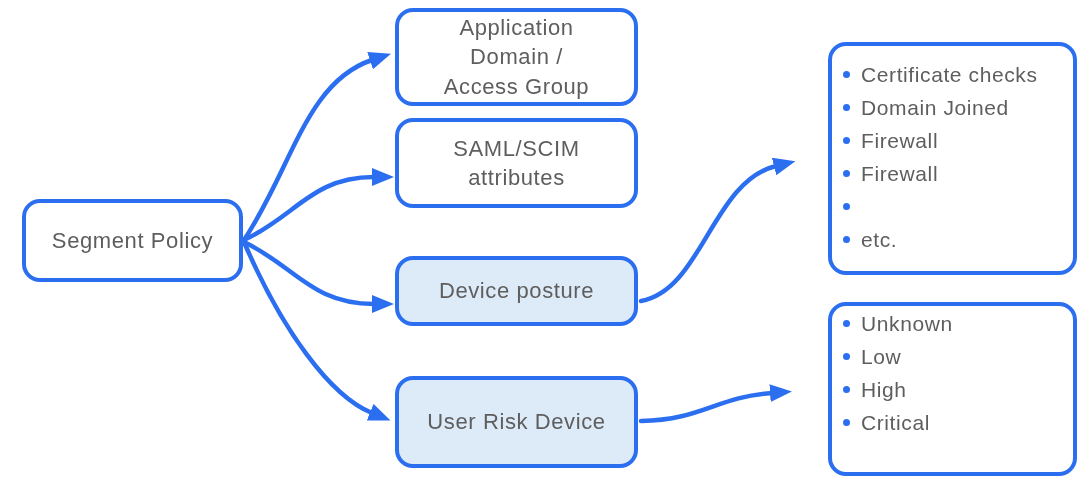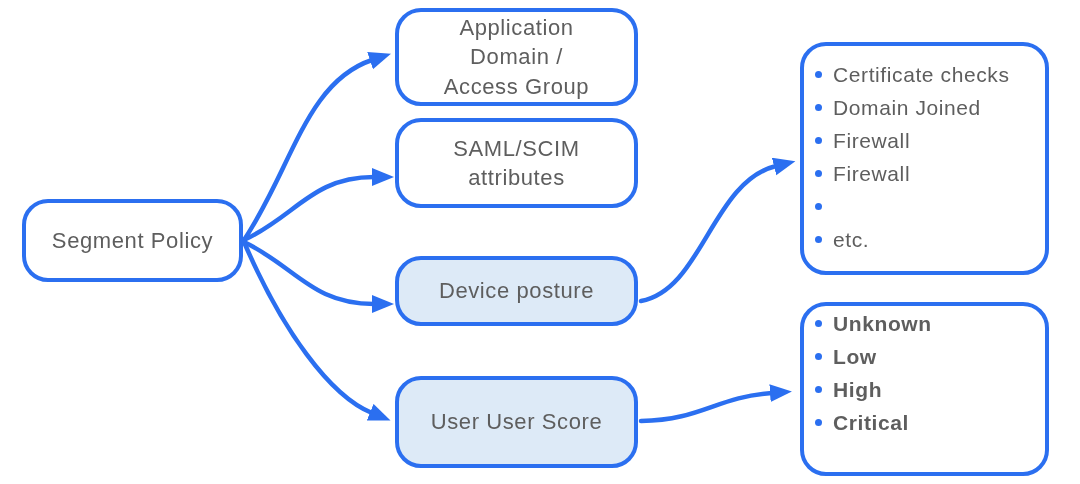--- a/index.html
+++ b/index.html
@@ -5,43 +5,43 @@
   html, body { margin: 0; padding: 0; background: #ffffff; }
   body {
     width: 1080px; height: 484px;
     font-family: "Liberation Sans", sans-serif;
     color: #5E5E5E;
   }
   .stage { position: relative; width: 1080px; height: 484px; overflow: hidden; background: #ffffff; }
   .arrows { position: absolute; left: 0; top: 0; width: 1080px; height: 484px; pointer-events: none; }
   .box {
     position: absolute; box-sizing: border-box;
-    border: 4px solid #2B6FF0; border-radius: 26px;
+    border: 4px solid #2B6FF0; border-radius: 18px;
     background: #ffffff;
     display: flex; align-items: center; justify-content: center;
     text-align: center; letter-spacing: 0.6px;
   }
   .box.tint { background: #DDEAF7; }
   .label { font-size: 22px; line-height: 1.34; color: #5E5E5E; }
   .label .ln { display: block; }
-  .list-box { justify-content: flex-start; align-items: flex-start; text-align: right; }
+  .list-box { justify-content: flex-start; align-items: flex-start; text-align: right; margin-left: 28px; }
   ul.bullets { list-style: none; margin: 0; padding: 0; }
   ul.bullets li { display: flex; align-items: center; height: 33px; font-size: 21px; color: #5E5E5E; }
   .bullet { width: 7px; height: 7px; border-radius: 50%; background: #2B6FF0; margin-right: 11px; flex: none; }
 
   
   #n-access   { left: 22px;  top: 199px; width: 221px; height: 83px; }
   #n-appseg   { left: 395px; top: 8px;   width: 243px; height: 98px; }
   #n-saml     { left: 395px; top: 118px; width: 243px; height: 90px; }
   #n-posture  { left: 395px; top: 256px; width: 243px; height: 70px; }
   #n-risk     { left: 395px; top: 376px; width: 243px; height: 92px; }
   #n-checks   { left: 800px; top: 42px;  width: 249px; height: 233px; }
   #n-levels   { left: 800px; top: 302px; width: 249px; height: 174px; }
   #n-checks ul { padding: 12px 6px 0 11px; }
-  #n-levels ul { padding: 1px 6px 16px 11px; font-weight: bold; }
+  #n-levels ul { padding: 1px 6px 16px 11px; }
 </style>
 </head>
 <body>
 
 <div class="stage">
 
   <svg class="arrows" viewBox="0 0 1080 484" xmlns="http://www.w3.org/2000/svg">
     <defs>
       <marker id="ah" markerUnits="userSpaceOnUse" markerWidth="26" markerHeight="20" refX="2" refY="9" orient="auto">
         <path d="M0,0 L22,9 L0,18 Z" fill="#2B6FF0"></path>
@@ -74,21 +74,21 @@
       <span class="ln">SAML/SCIM</span>
       <span class="ln">attributes</span>
     </span>
   </div>
 
   <div id="n-posture" class="box tint">
     <span class="label">Device posture</span>
   </div>
 
   <div id="n-risk" class="box tint">
-    <span class="label">User User Score</span>
+    <span class="label">User Risk Device</span>
   </div>
 
   <div id="n-checks" class="box list-box">
     <ul class="bullets">
       <li>
           <span class="bullet"></span>
           <span>Certificate checks</span>
         </li>
       <li>
           <span class="bullet"></span>

